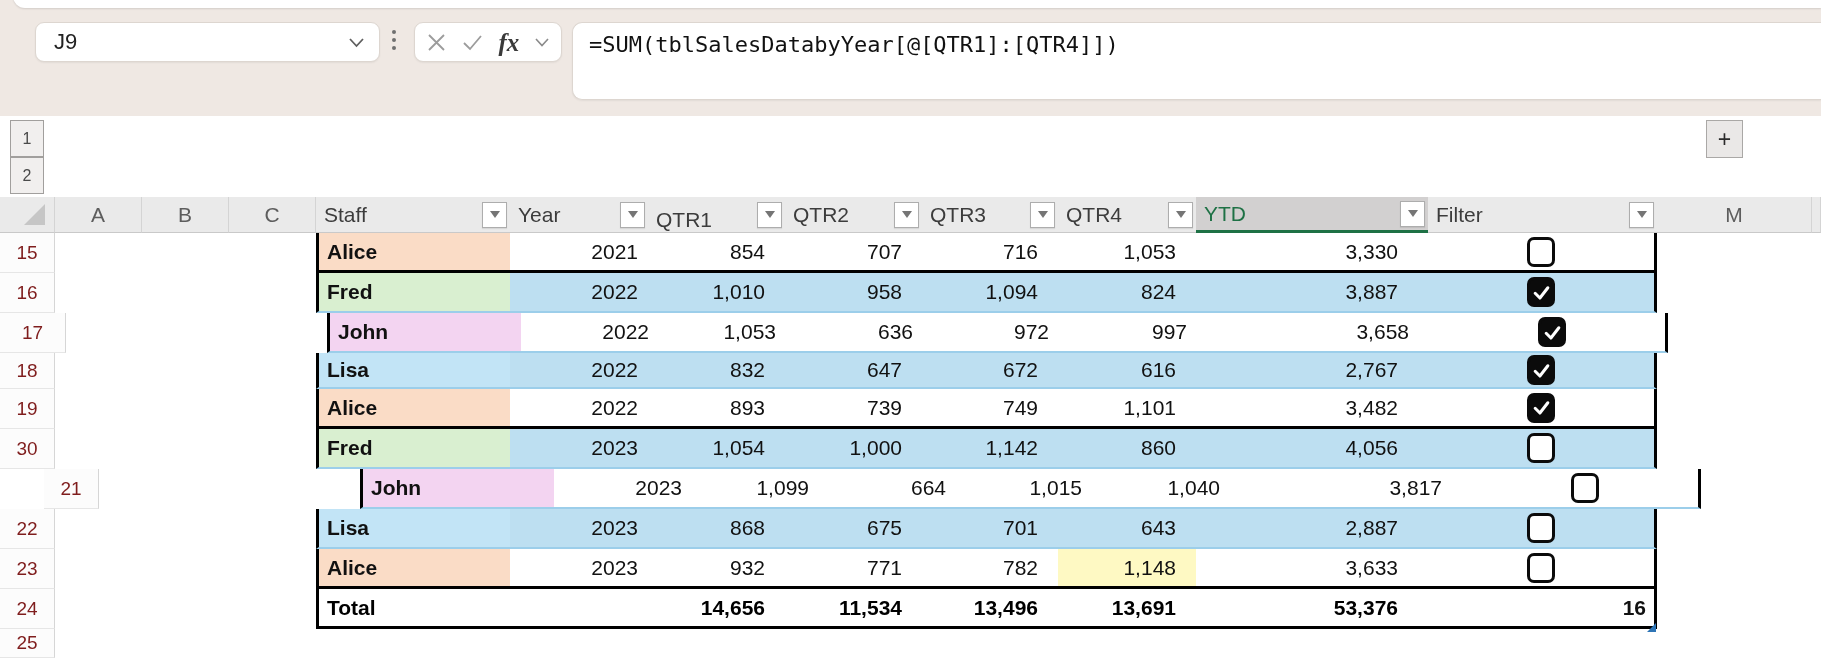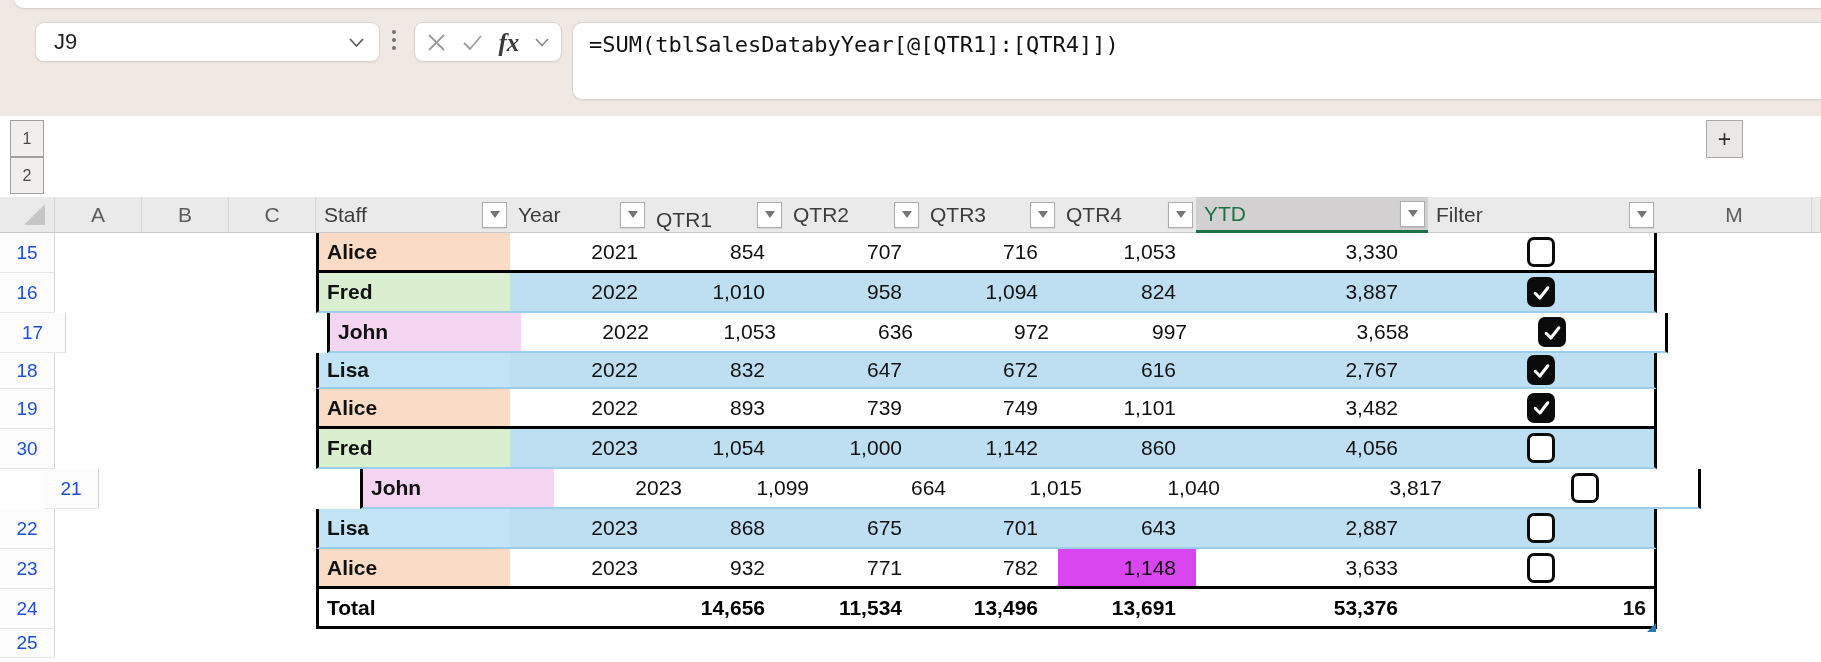--- a/index.html
+++ b/index.html
@@ -39,21 +39,21 @@
   .expand-btn{position:absolute;left:1706px;top:4px;width:37px;height:38px;background:#eae8e7;
     border:1px solid #aaa8a6;color:#2b2b2b;font-size:23px;display:flex;align-items:center;
     justify-content:center;cursor:pointer;}
 
   
   .sheet{position:absolute;top:197px;left:0;width:1821px;height:465px;background:#fff;}
   .grid-row{display:flex;height:40px;}
   .header-row{height:36px;}
   .cell{flex:none;height:100%;font-size:21px;color:#111;overflow:hidden;white-space:nowrap;}
   .rowhdr{background:#FCFCFC;border-right:1px solid #d6d6d6;border-bottom:1px solid #e6e6e6;
-    color:#1d4ed8;font-size:19px;display:flex;align-items:center;justify-content:center;}
+    color:#7f1d1d;font-size:19px;display:flex;align-items:center;justify-content:center;}
   .header-row .cell{background:var(--hdr);border-bottom:1px solid #c9c9c9;}
   .colletter{color:#5d5d5d;display:flex;align-items:center;justify-content:center;
     border-right:1px solid #d4d4d4;}
   .corner{position:relative;border-right:1px solid #d4d4d4;}
   .corner-tri{position:absolute;right:9px;bottom:7px;width:0;height:0;
     border-bottom:21px solid #c6c6c6;border-left:21px solid transparent;}
   .thead{position:relative;display:flex;align-items:center;padding-left:8px;color:#3c3c3c;}
   .thead.sel{background:var(--hdrsel);color:var(--accent);
     border-bottom:3px solid var(--accent) !important;}
   .dropdown{position:absolute;right:3px;top:50%;transform:translateY(-50%);width:25px;height:26px;
@@ -325,21 +325,21 @@
         <div class="cell blank" style="width: 9px;"></div>
       </div>
       <div class="grid-row" style="height: 40px;">
         <div class="cell rowhdr" style="width: 55px;">23</div>
         <div class="cell blank" style="width: 261px;"></div>
         <div class="cell staff" style="width: 194px; background: rgb(250, 220, 198); border-bottom: 3px solid rgb(0, 0, 0);">Alice</div>
         <div class="cell num yr" style="width: 138px; background: rgb(255, 255, 255); border-bottom: 3px solid rgb(0, 0, 0);">2023</div>
         <div class="cell num" style="width: 137px; background: rgb(255, 255, 255); border-bottom: 3px solid rgb(0, 0, 0);">932</div>
         <div class="cell num" style="width: 137px; background: rgb(255, 255, 255); border-bottom: 3px solid rgb(0, 0, 0);">771</div>
         <div class="cell num" style="width: 136px; background: rgb(255, 255, 255); border-bottom: 3px solid rgb(0, 0, 0);">782</div>
-        <div class="cell num" style="width: 138px; background: #d946ef; border-bottom: 3px solid rgb(0, 0, 0);">1,148</div>
+        <div class="cell num" style="width: 138px; background: #fef9c3; border-bottom: 3px solid rgb(0, 0, 0);">1,148</div>
         <div class="cell num ytdc" style="width: 232px; background: rgb(255, 255, 255); border-bottom: 3px solid rgb(0, 0, 0);">3,633</div>
         <div class="cell fcell" style="width: 229px; background: rgb(255, 255, 255); border-bottom: 3px solid rgb(0, 0, 0);">
           <div class="cb"></div>
         </div>
         <div class="cell blank" style="width: 155px;"></div>
         <div class="cell blank" style="width: 9px;"></div>
       </div>
       <div class="grid-row" style="height: 40px;">
         <div class="cell rowhdr" style="width: 55px;">24</div>
         <div class="cell blank" style="width: 261px;"></div>

